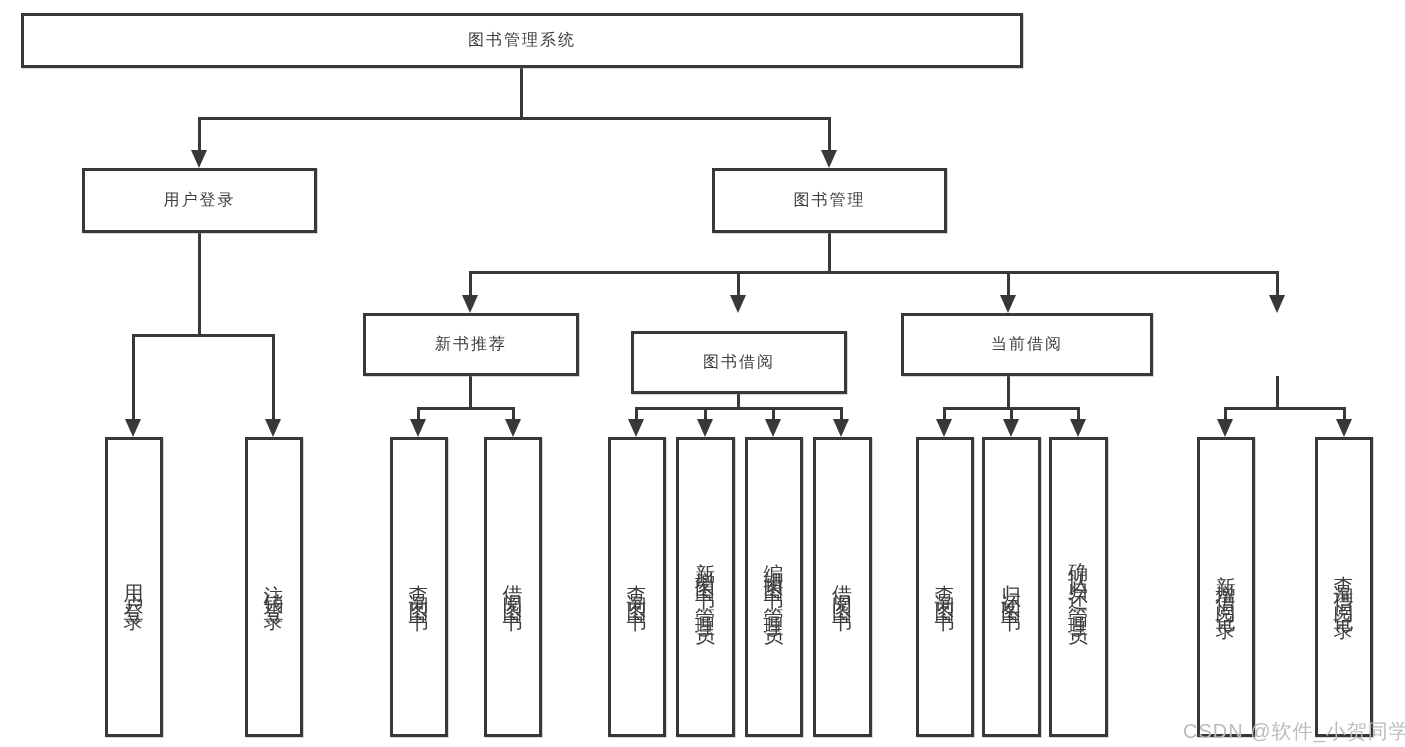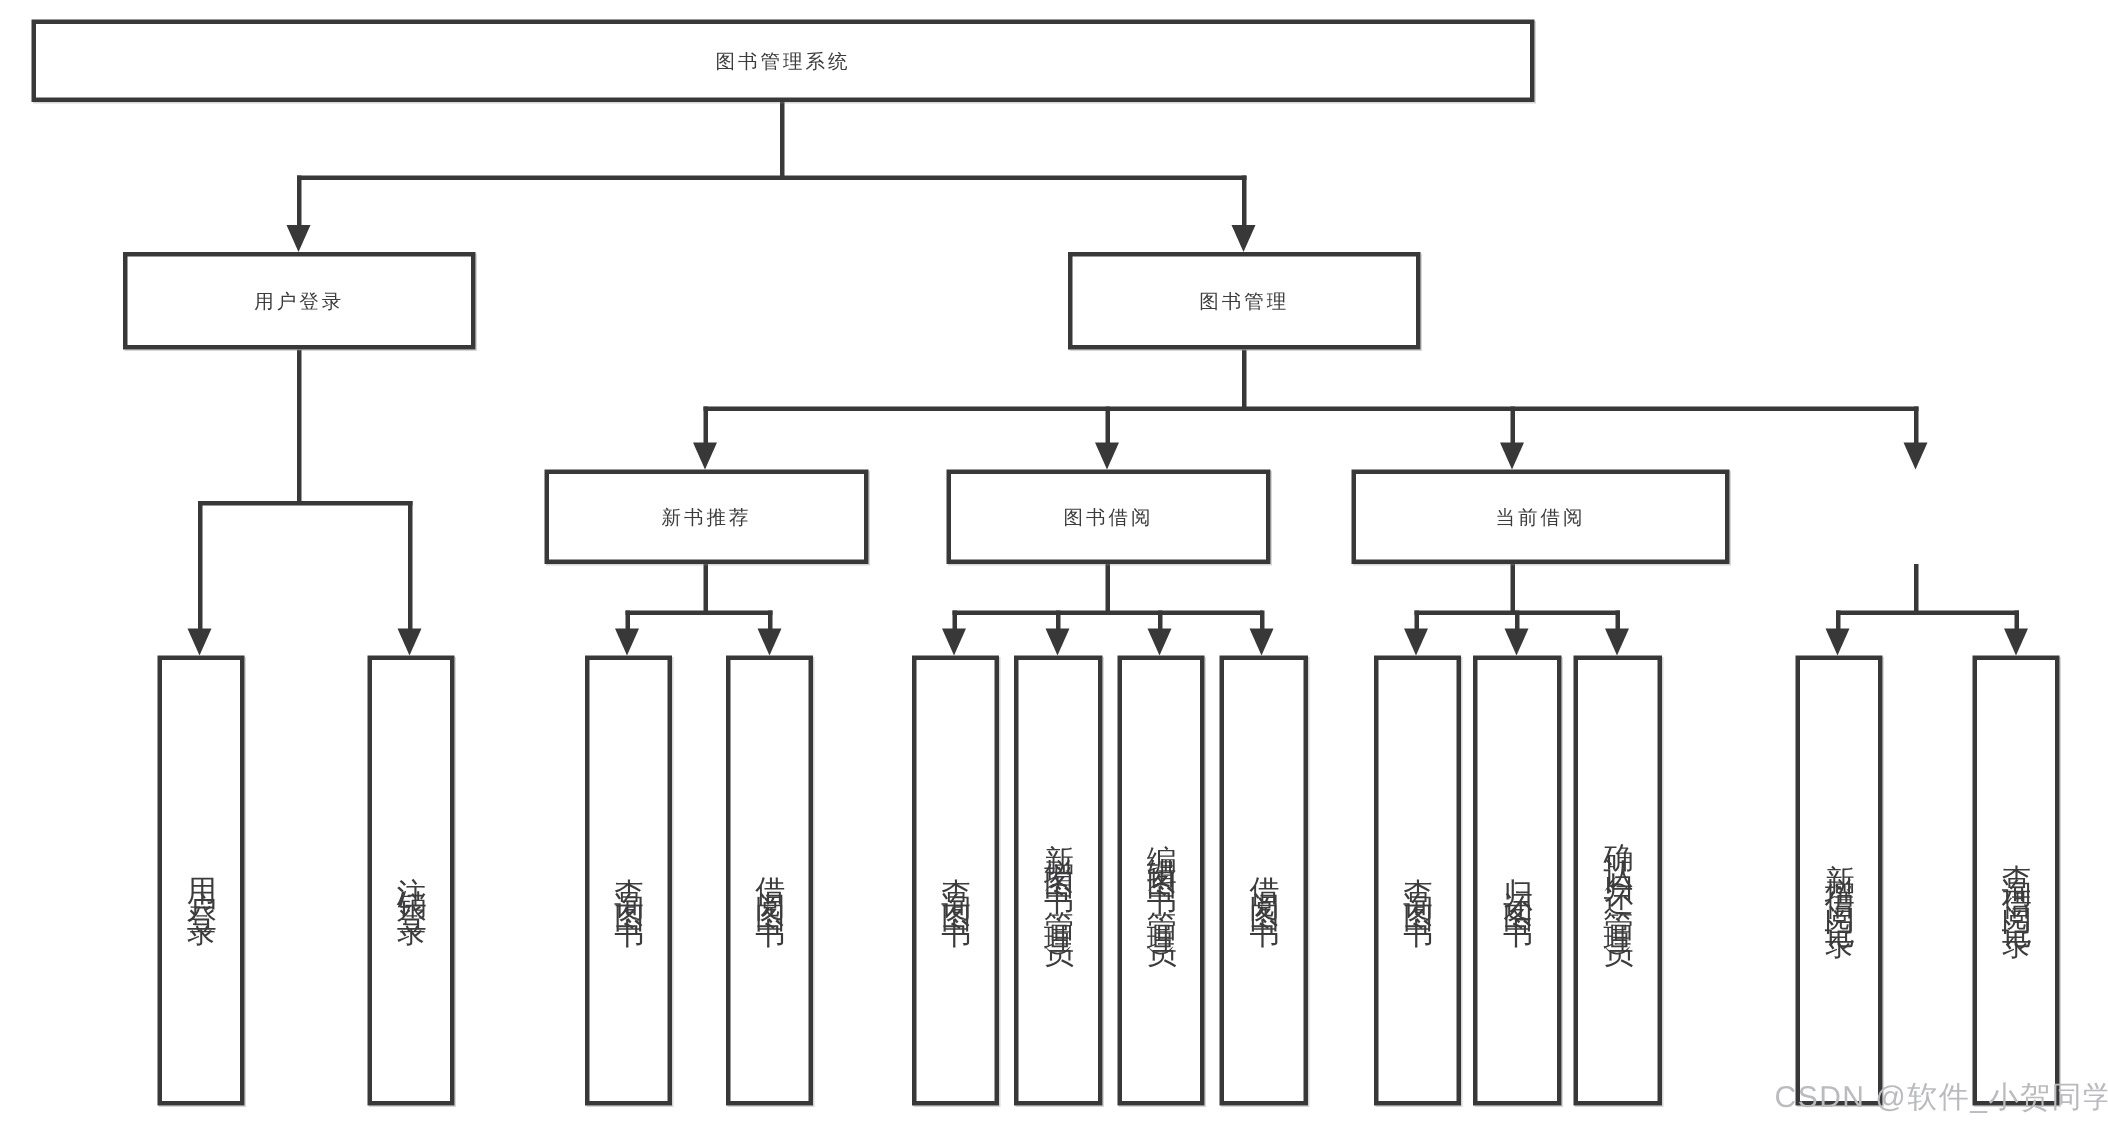--- a/index.html
+++ b/index.html
@@ -15,21 +15,21 @@
     box-sizing:border-box;
     border:3px solid #383838;
     background:#ffffff;
     display:flex;
     align-items:center;
     justify-content:center;
     color:#3c3c3e;
     box-shadow:1px 1px 0 rgba(140,140,140,.35);
   }
   .hlabel{
-    font-size:13px;
+    font-size:16px;
     letter-spacing:2px;
     white-space:nowrap;
   }
   .vlabel{
     writing-mode:vertical-rl;
     text-orientation:mixed;
     font-size:20px;
     letter-spacing:9px;
     line-height:1;
   }
@@ -123,21 +123,21 @@
   <div class="box" style="left:82px;top:168px;width:235px;height:65px;">
     <span class="hlabel">用户登录</span>
   </div>
   <div class="box" style="left:363px;top:313px;width:216px;height:63px;">
     <span class="hlabel">新书推荐</span>
   </div>
 
   <div class="box" style="left:712px;top:168px;width:235px;height:65px;">
     <span class="hlabel">图书管理</span>
   </div>
-  <div class="box" style="left:631px;top:313px;width:216px;height:63px;">
+  <div class="box" style="left:631px;top:331px;width:216px;height:63px;">
     <span class="hlabel">图书借阅</span>
   </div>
   <div class="box" style="left:901px;top:313px;width:252px;height:63px;">
     <span class="hlabel">当前借阅</span>
   </div>
 
   <div class="box" style="left:105px;top:437px;width:58px;height:300px;">
     <span class="vlabel">用户登录</span>
   </div>
   <div class="box" style="left:245px;top:437px;width:58px;height:300px;">

